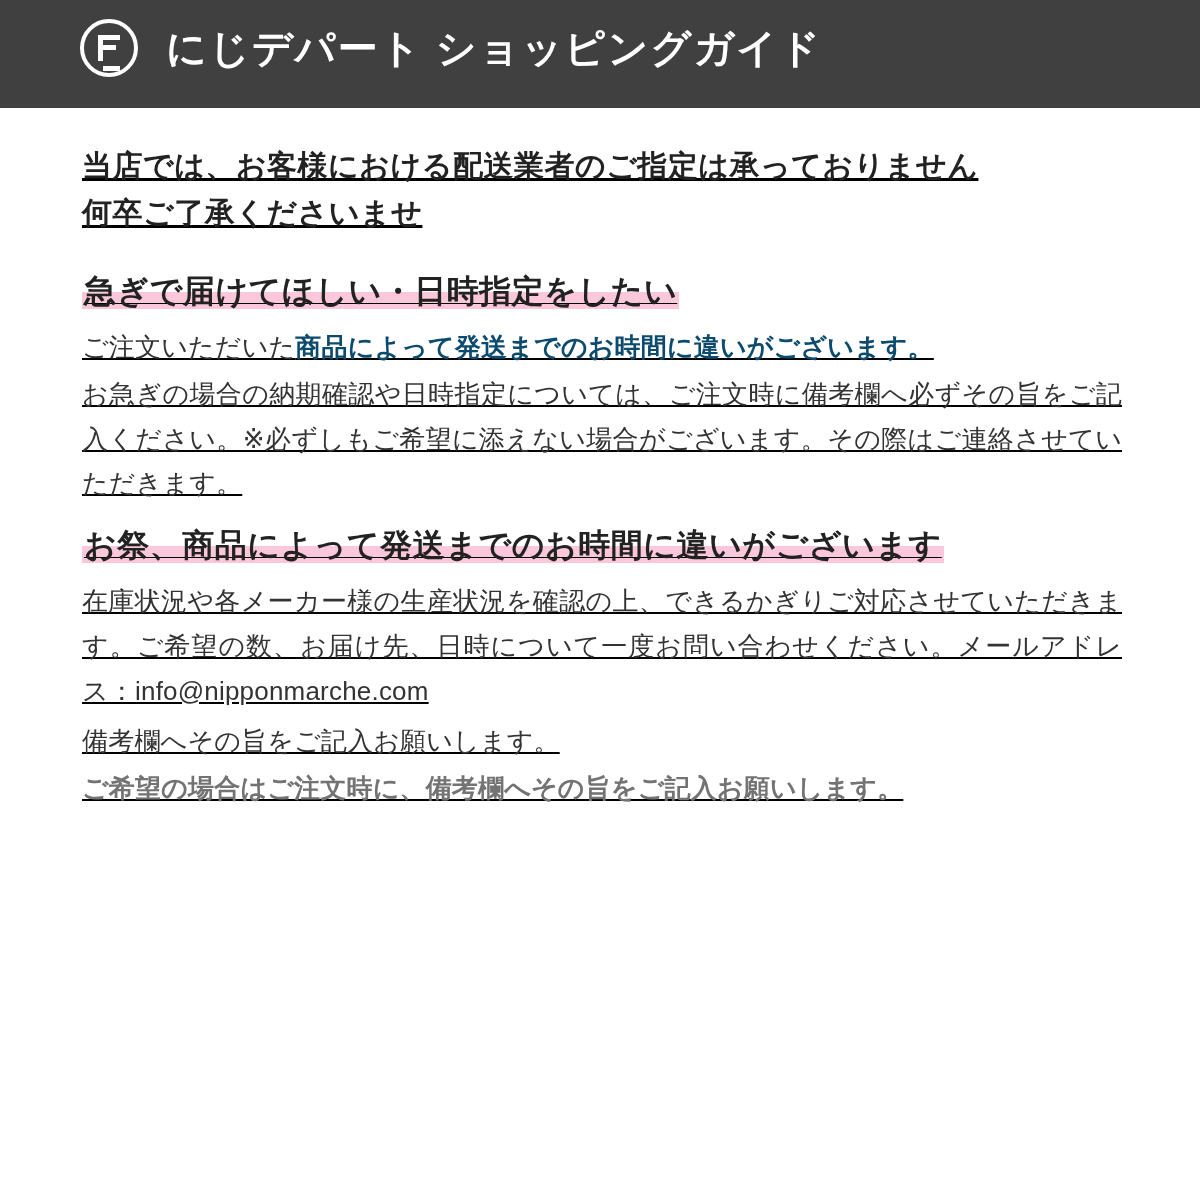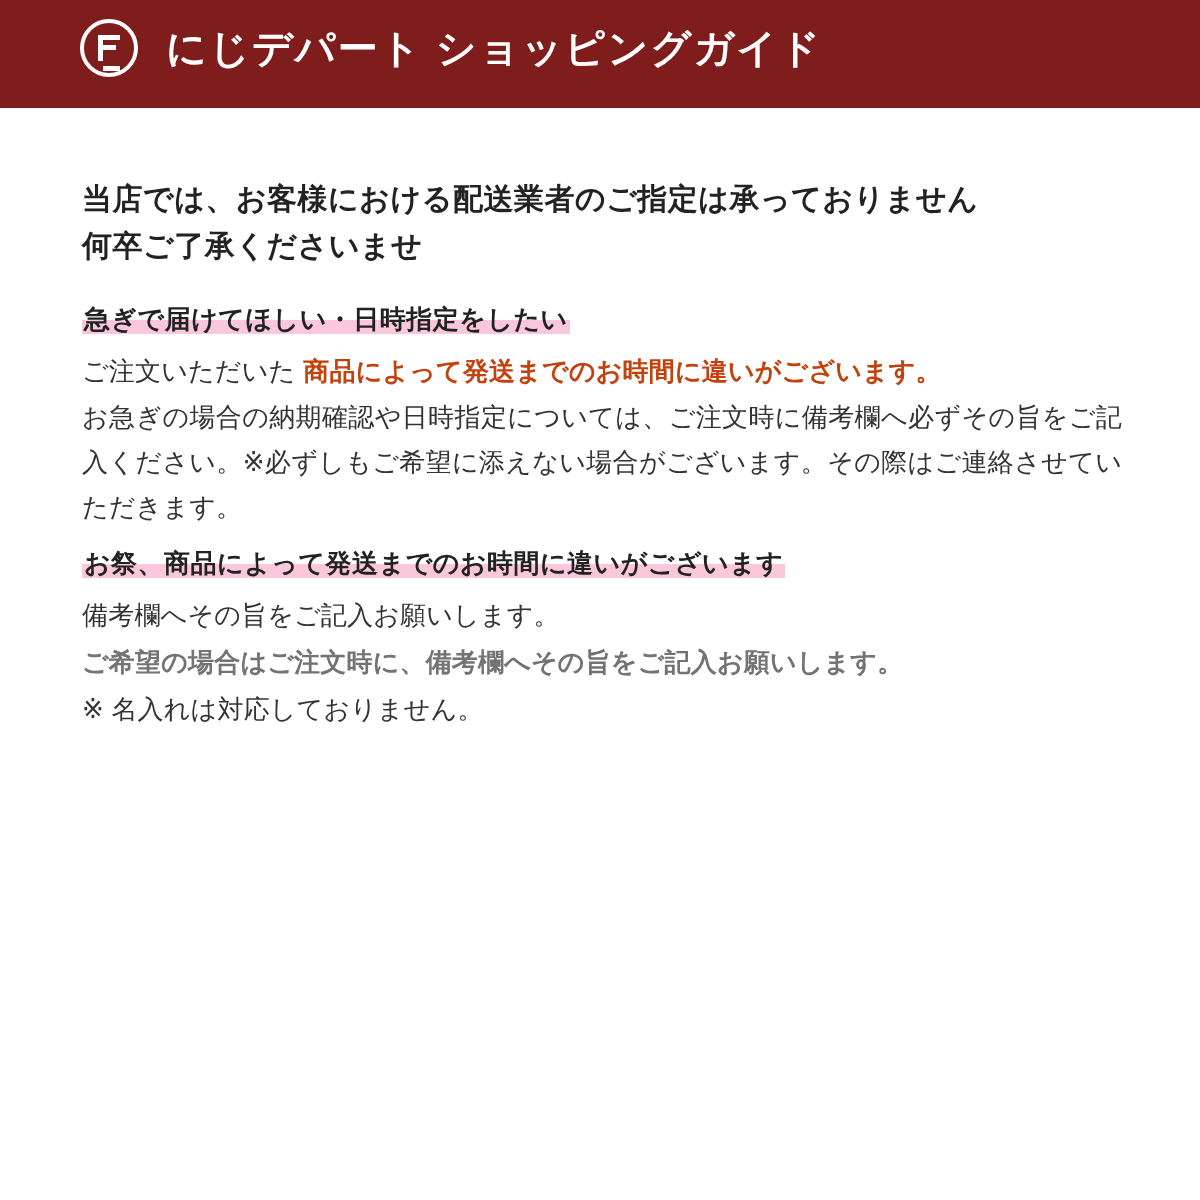--- a/index.html
+++ b/index.html
@@ -16,21 +16,21 @@
     width: 1200px;
     height: 1200px;
     position: relative;
     overflow: hidden;
     background: #ffffff;
   }
 
   
   .header {
     height: 108px;
-    background: #7f1d1d;
+    background: #404040;
     display: flex;
     align-items: center;
     padding: 0 0 12px 80px;
   }
   .header-logo {
     width: 58px;
     height: 58px;
     flex: 0 0 58px;
     border: 4px solid #ffffff;
     border-radius: 50%;
@@ -67,38 +67,39 @@
   .header-title {
     color: #ffffff;
     font-size: 40px;
     font-weight: bold;
     letter-spacing: 2px;
     line-height: 1;
   }
 
   
   .content {
-    padding: 68px 78px 0 82px;
+    padding: 35px 78px 0 82px;
+    text-decoration: underline;
   }
 
   .lead {
     font-size: 30px;
     font-weight: bold;
     color: #222222;
     line-height: 1.55;
     letter-spacing: 0.5px;
     margin: 0 0 30px 0;
   }
   .lead span { display: block; }
 
   .section { margin-bottom: 6px; }
 
   .section-heading {
     display: inline;
-    font-size: 26px;
+    font-size: 32px;
     font-weight: bold;
     color: #222222;
     line-height: 1.6;
     letter-spacing: 0.5px;
     background: linear-gradient(to top, #fbc7da 0%, #fbc7da 46%, rgba(251,199,218,0) 46%);
     padding: 0 2px;
   }
   .section-heading-wrap { margin: 14px 0 8px 0; }
 
   .para {
@@ -107,23 +108,22 @@
     line-height: 1.72;
     letter-spacing: 0.2px;
     margin: 0 0 2px 0;
     text-align: justify;
   }
   .para.green, .green-text {
     color: #737373;
     font-weight: bold;
   }
   .inline-green {
-    color: #c2410c;
+    color: #0c4a6e;
     font-weight: bold;
-    margin-left: 8px;
   }
 </style>
 </head>
 <body>
 
 <div class="page">
 
   <div class="header">
     <div class="header-logo">
       <div class="bar-mid"></div>
@@ -143,22 +143,22 @@
         <span class="section-heading">急ぎで届けてほしい・日時指定をしたい</span>
       </div>
       <p class="para"><span>ご注文いただいた</span><span class="inline-green">商品によって発送までのお時間に違いがございます。</span></p>
       <p class="para">お急ぎの場合の納期確認や日時指定については、ご注文時に備考欄へ必ずその旨をご記入ください。※必ずしもご希望に添えない場合がございます。その際はご連絡させていただきます。</p>
     </div>
 
     <div class="section">
       <div class="section-heading-wrap">
         <span class="section-heading">お祭、商品によって発送までのお時間に違いがございます</span>
       </div>
+      <p class="para">在庫状況や各メーカー様の生産状況を確認の上、できるかぎりご対応させていただきます。ご希望の数、お届け先、日時について一度お問い合わせください。メールアドレス：info@nipponmarche.com</p>
     </div>
 
     <div class="section">
       <p class="para">備考欄へその旨をご記入お願いします。</p>
       <p class="para green">ご希望の場合はご注文時に、備考欄へその旨をご記入お願いします。</p>
-      <p class="para">※ 名入れは対応しておりません。</p>
     </div>
 
   </div>
 </div>
 
 </body></html>

